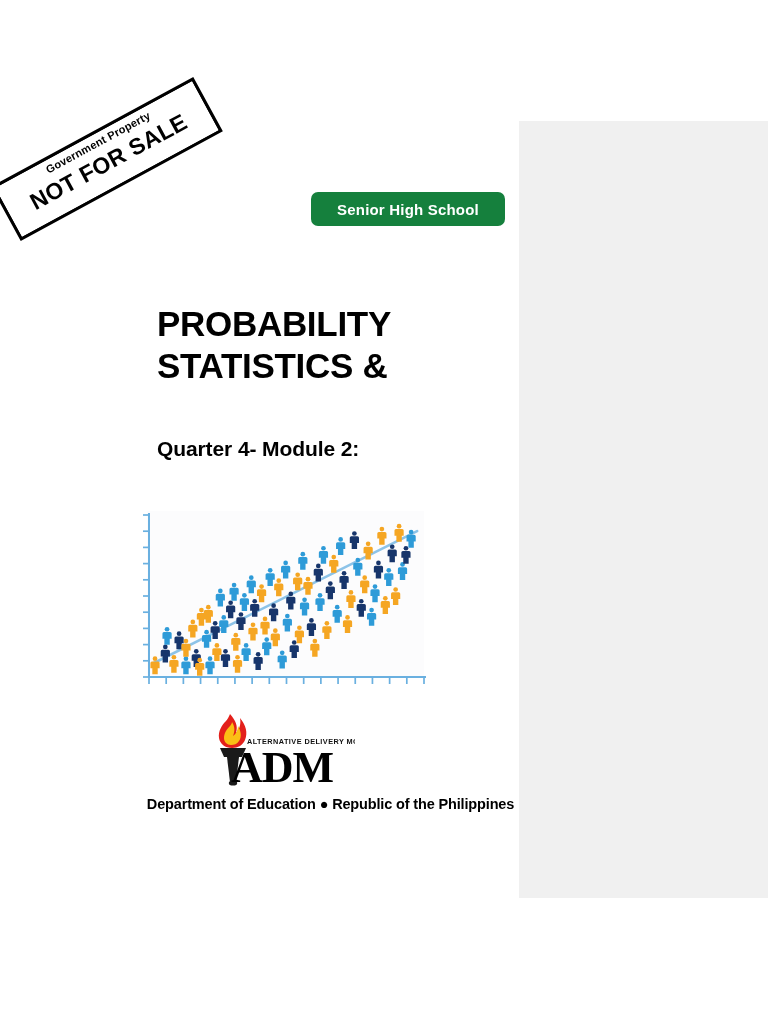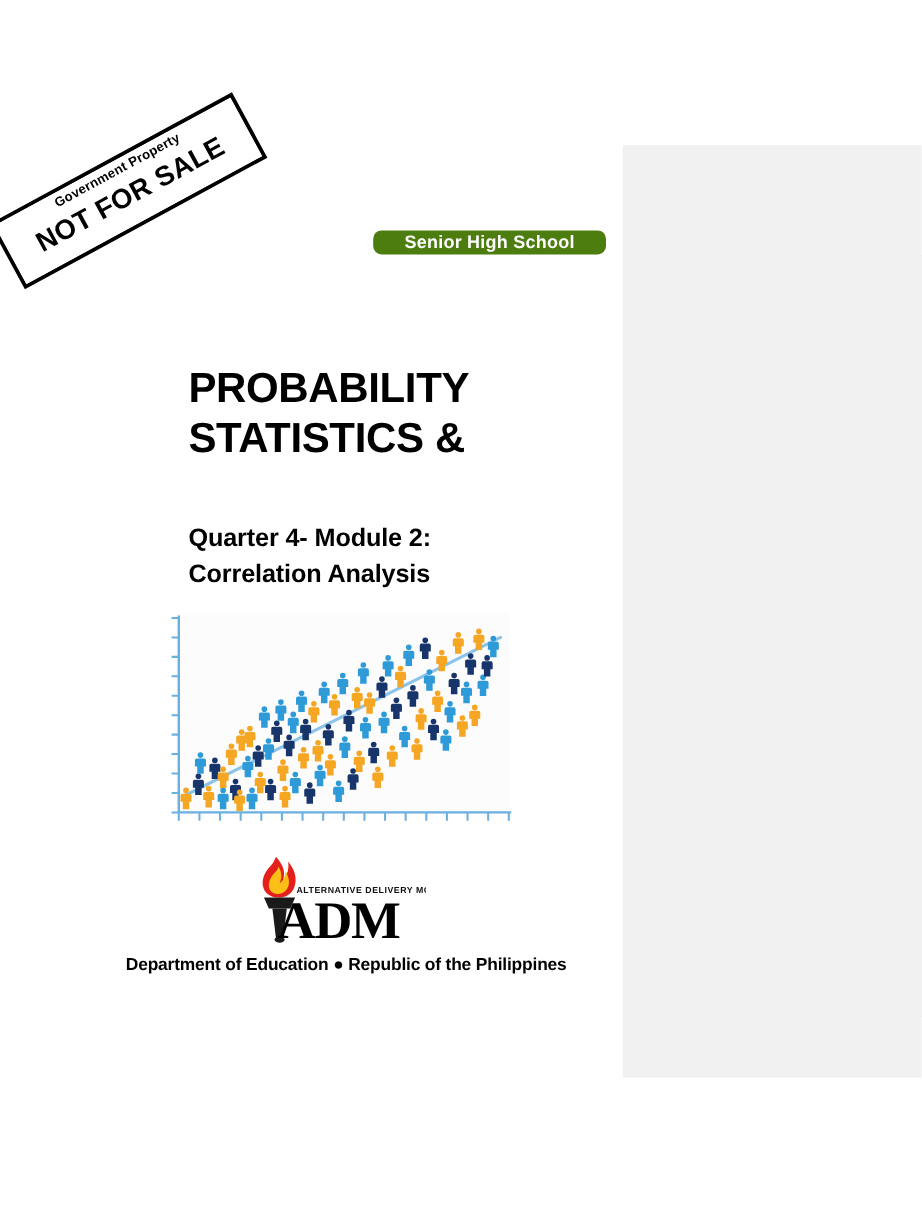--- a/index.html
+++ b/index.html
@@ -66,22 +66,22 @@
     font-size: 23px;
     letter-spacing: 0.3px;
   }
 
   
   #shs-badge {
     position: absolute;
     left: 311px;
     top: 192px;
     width: 194px;
-    height: 20px;
-    background: #4d7c0f;
+    height: 34px;
+    background: #15803d;
     border-radius: 7px;
     display: flex;
     align-items: center;
     justify-content: center;
   }
   #shs-badge .badge-label {
     color: #ffffff;
     font-size: 15px;
     font-weight: bold;
     letter-spacing: 0.2px;
@@ -134,20 +134,21 @@
   #deped-line {
     position: absolute;
     left: 0;
     top: 796px;
     width: 577px;
     text-align: center;
     font-size: 14.5px;
     font-weight: bold;
     letter-spacing: -0.15px;
     white-space: nowrap;
+    padding-left: 42px;
   }
 </style>
 </head>
 <body>
 
 <div id="gray-panel"></div>
 
 <div id="stamp">
   <div class="stamp-box"></div>
   <div class="stamp-text stamp-small">Government Property</div>
@@ -158,21 +159,20 @@
   <span class="badge-label">Senior High School</span>
 </div>
 
 <div id="main-title">
   <span class="title-line">PROBABILITY</span>
   <span class="title-line">STATISTICS &amp;</span>
 </div>
 
 <div id="sub-title">
   <span class="title-line">Quarter 4- Module 2:</span>
-  <span class="title-line">Correlation Analysis</span>
 </div>
 
 <div id="scatter-figure">
   <svg width="295" height="190" viewBox="0 0 295 190">
     <rect x="9" y="2" width="277" height="167" fill="#fcfcfd"></rect>
     <g id="chart-axes">
         <line x1="11" y1="4" x2="11" y2="168" stroke="#6ab0e0" stroke-width="2"></line>
         <line x1="11" y1="168" x2="288" y2="168" stroke="#6ab0e0" stroke-width="2"></line>
         <line x1="5" y1="168" x2="11" y2="168" stroke="#6ab0e0" stroke-width="1.7"></line>
         <line x1="5" y1="151.8" x2="11" y2="151.8" stroke="#6ab0e0" stroke-width="1.7"></line>

